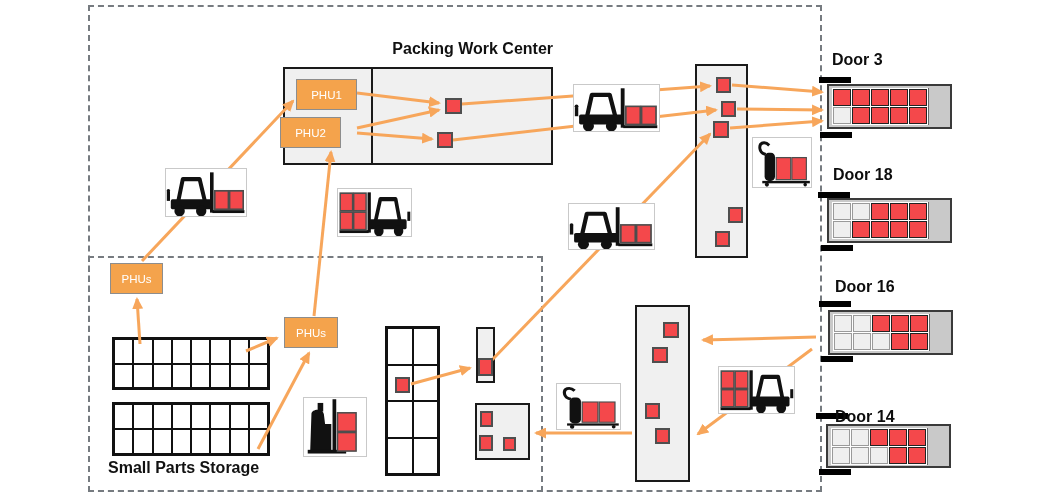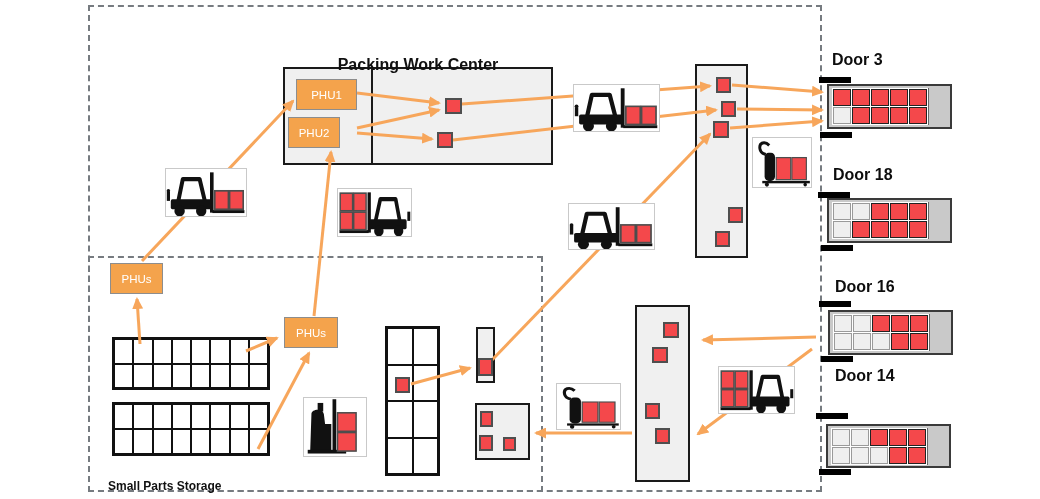--- a/index.html
+++ b/index.html
@@ -172,21 +172,21 @@
   <div class="redbox" style="left:652px;top:347px;width:16px;height:16px;"></div>
   <div class="redbox" style="left:645px;top:403px;width:15px;height:16px;"></div>
   <div class="redbox" style="left:655px;top:428px;width:15px;height:16px;"></div>
   <div class="redbox" style="left:395px;top:377px;width:15px;height:16px;"></div>
   <div class="redbox" style="left:478px;top:358px;width:15px;height:18px;"></div>
   <div class="redbox" style="left:480px;top:411px;width:13px;height:16px;"></div>
   <div class="redbox" style="left:479px;top:435px;width:14px;height:16px;"></div>
   <div class="redbox" style="left:503px;top:437px;width:13px;height:14px;"></div>
 
   <div class="phu" style="left:296px;top:79px;width:61px;height:31px;">PHU1</div>
-  <div class="phu" style="left:288px;top:117px;width:52px;height:31px;">PHU2</div>
+  <div class="phu" style="left:280px;top:117px;width:61px;height:31px;">PHU2</div>
   <div class="phu" style="left:110px;top:263px;width:53px;height:31px;">PHUs</div>
   <div class="phu" style="left:284px;top:317px;width:54px;height:31px;">PHUs</div>
 
   <div class="icon" style="left:165px;top:168px;width:82px;height:49px;">
     <svg viewBox="0 0 100 56" preserveAspectRatio="none">
         <use href="#fl-right"></use>
       </svg>
     </div>
   <div class="icon" style="left:337px;top:188px;width:75px;height:49px;">
     <svg viewBox="0 0 100 56" preserveAspectRatio="none">
@@ -285,21 +285,21 @@
         <div class="cR"></div>
         <div class="cW"></div>
         <div class="cW"></div>
         <div class="cW"></div>
         <div class="cR"></div>
         <div class="cR"></div>
       </div>
     </div>
   <div class="bumper" style="left:819px;top:469px;"></div>
 
-  <div class="title" style="left:283px;top:40px;width:270px;text-align:center;font-size:16px;margin-top:16px;">Packing Work Center</div>
-  <div class="title" style="left:108px;top:479px;font-size:12px;">Small Parts Storage</div>
+  <div class="title" style="left:283px;top:40px;width:270px;text-align:right;font-size:16px;">Packing Work Center</div>
+  <div class="title" style="left:108px;top:459px;font-size:16px;">Small Parts Storage</div>
 
   <div class="door-label" style="left:832px;top:51px;">Door 3</div>
   <div class="door-label" style="left:833px;top:166px;">Door 18</div>
   <div class="door-label" style="left:835px;top:278px;">Door 16</div>
-  <div class="door-label" style="left:835px;top:367px;text-align:right;">Door 14</div>
+  <div class="door-label" style="left:835px;top:408px;text-align:right;">Door 14</div>
 
 </div>
 
 </body></html>

